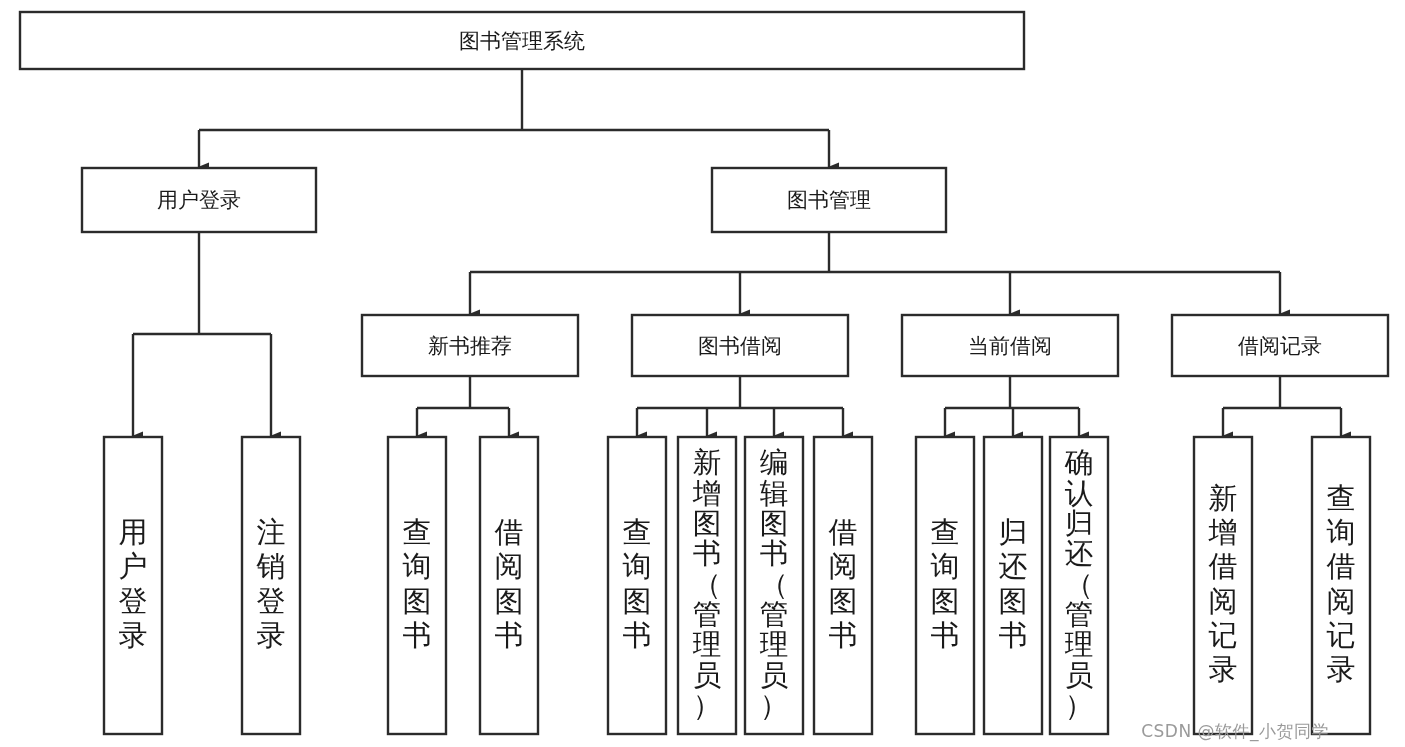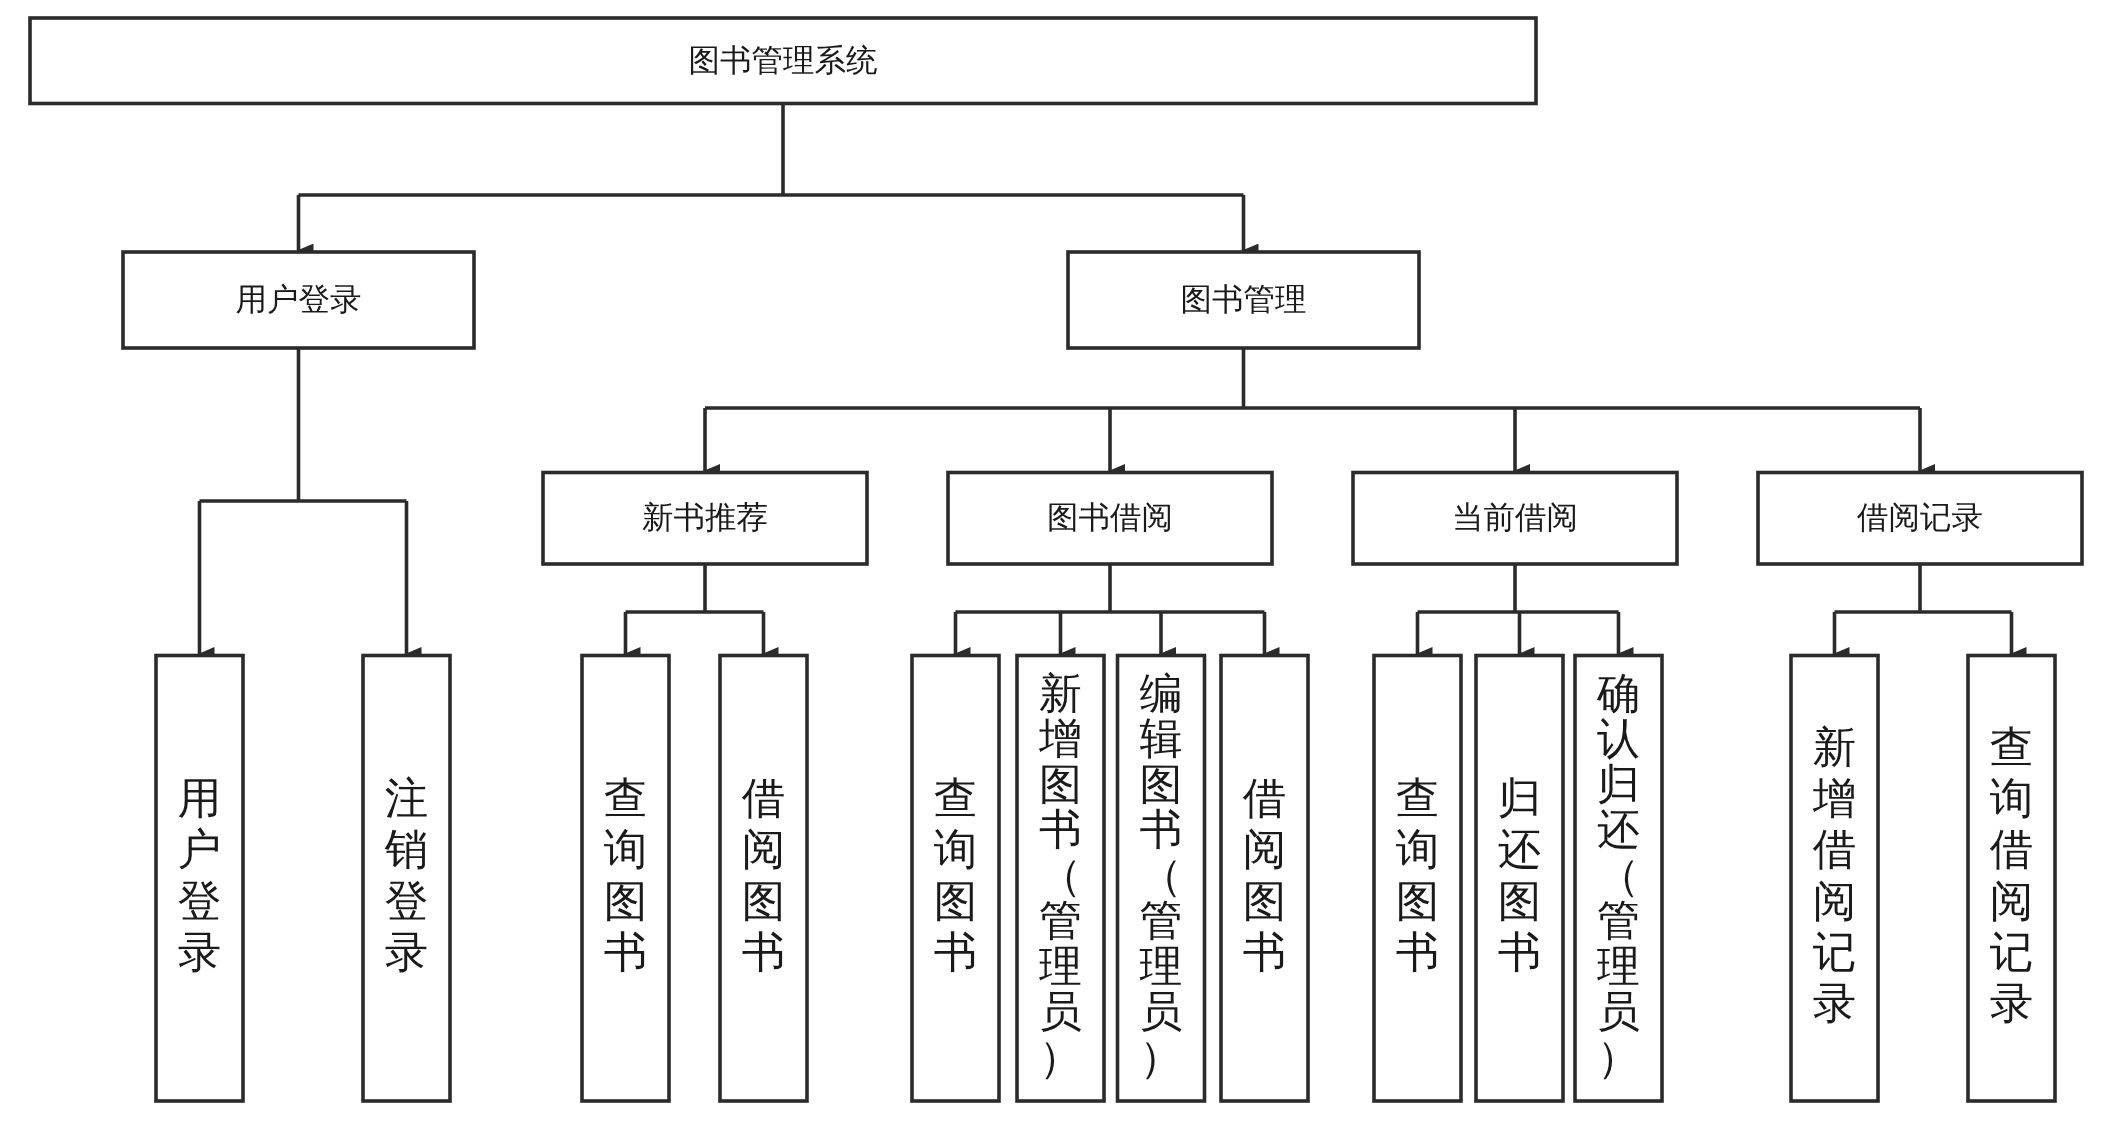--- a/index.html
+++ b/index.html
@@ -188,13 +188,14 @@
         <g>
           <rect x="1194" y="437" width="58" height="297" class="leaf-box"></rect>
           <text x="1223" class="leaf-label" font-size="29.00"><tspan x="1223" y="499.95" dominant-baseline="middle">新</tspan><tspan x="1223" y="534.17" dominant-baseline="middle">增</tspan><tspan x="1223" y="568.39" dominant-baseline="middle">借</tspan><tspan x="1223" y="602.61" dominant-baseline="middle">阅</tspan><tspan x="1223" y="636.83" dominant-baseline="middle">记</tspan><tspan x="1223" y="671.05" dominant-baseline="middle">录</tspan></text>
         </g>
         <g>
           <rect x="1312" y="437" width="58" height="297" class="leaf-box"></rect>
           <text x="1341" class="leaf-label" font-size="29.00"><tspan x="1341" y="499.95" dominant-baseline="middle">查</tspan><tspan x="1341" y="534.17" dominant-baseline="middle">询</tspan><tspan x="1341" y="568.39" dominant-baseline="middle">借</tspan><tspan x="1341" y="602.61" dominant-baseline="middle">阅</tspan><tspan x="1341" y="636.83" dominant-baseline="middle">记</tspan><tspan x="1341" y="671.05" dominant-baseline="middle">录</tspan></text>
         </g>
       </g>
   </svg>
+  <div class="watermark">CSDN @软件_小贺同学</div>
 </div>
 
 </body></html>

